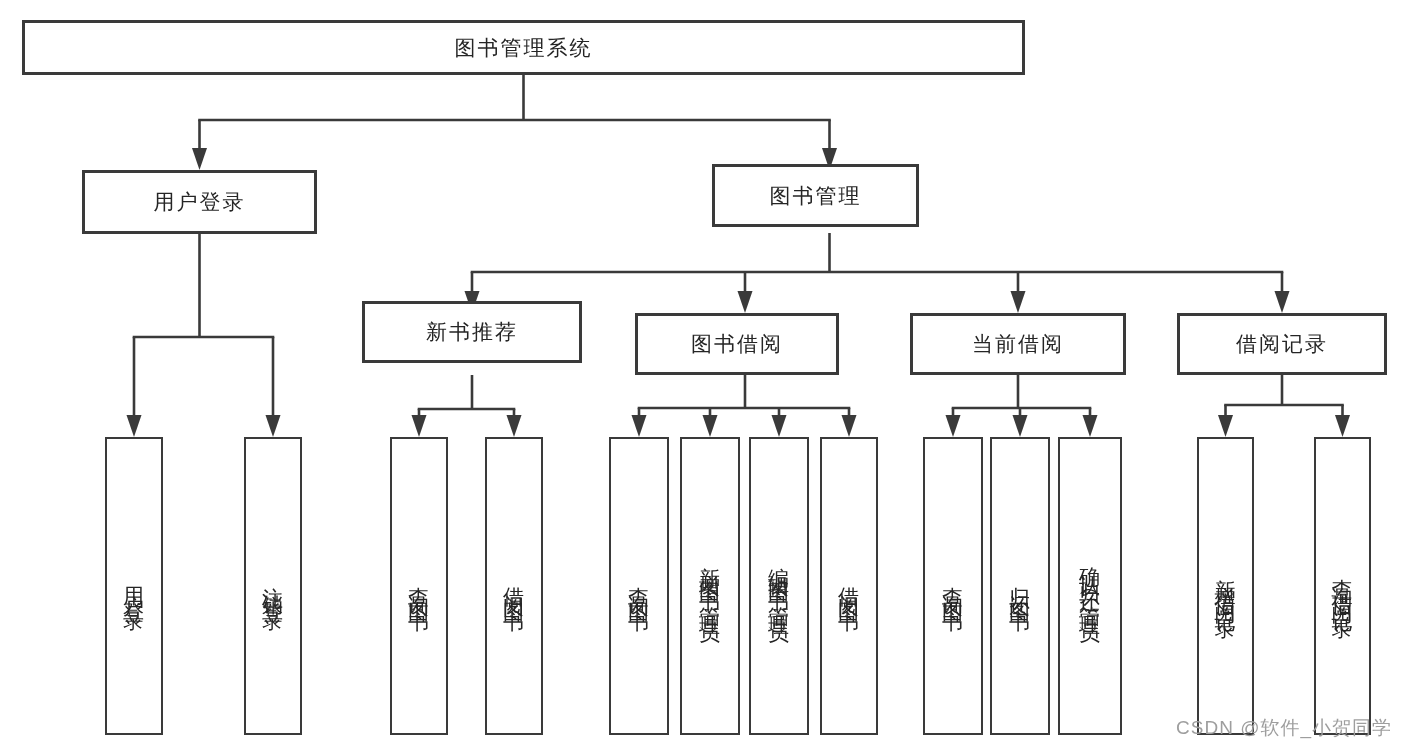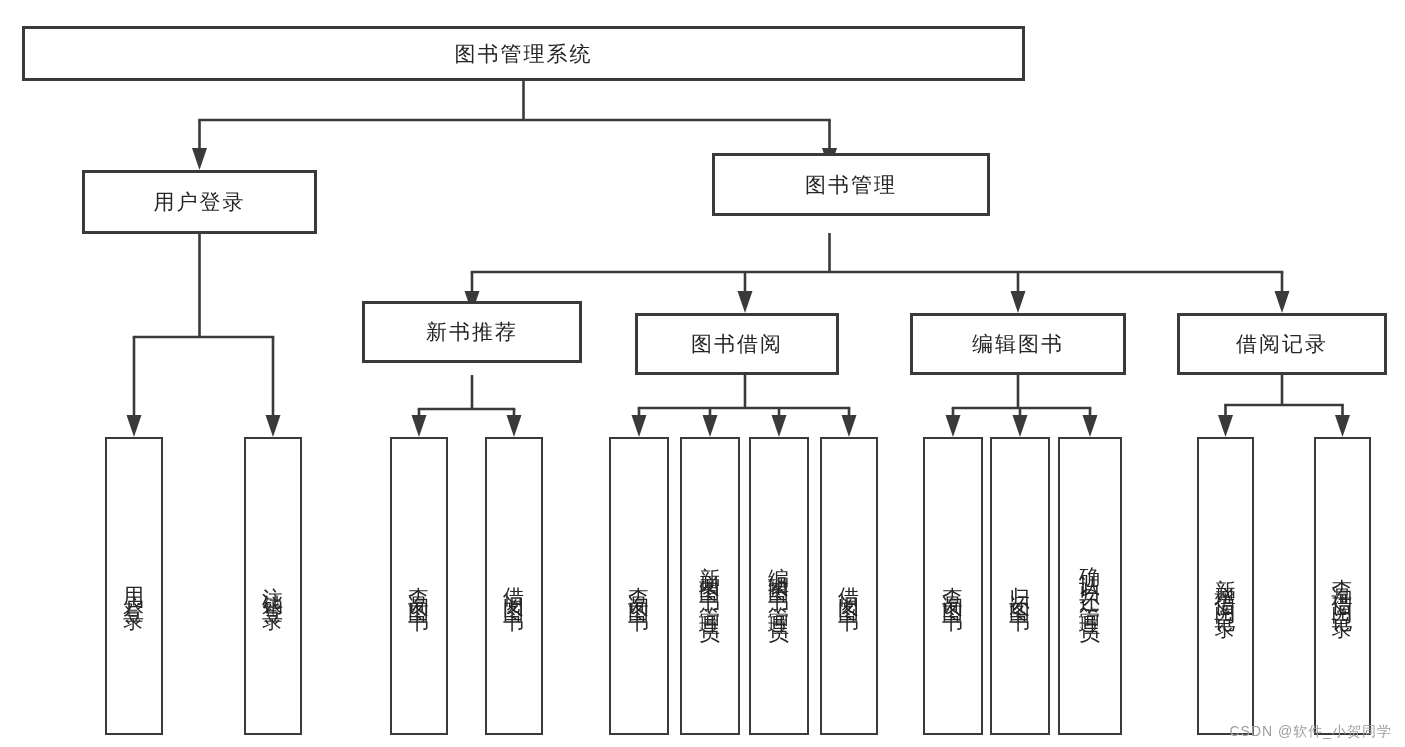--- a/index.html
+++ b/index.html
@@ -44,21 +44,21 @@
     writing-mode: vertical-rl;
     text-orientation: mixed;
     font-size: 21px;
     letter-spacing: 8px;
     line-height: 1;
   }
   .watermark {
     position: absolute;
     right: 13px;
     bottom: 6px;
-    font-size: 14px;
+    font-size: 19px;
     letter-spacing: 1px;
     color: var(--wm, #9e9e9e);
     white-space: nowrap;
   }
 </style>
 </head>
 <body>
 
 <div id="stage" style="--line: #3a3a3a; --text: #252525; --bg: #ffffff; --wm: #9e9e9e;">
 
@@ -110,28 +110,28 @@
       <line x1="1090" y1="408" x2="1090" y2="419" stroke="#3a3a3a" stroke-width="2.6"></line>
       <polygon points="1082.5,415 1097.5,415 1090,437" fill="#3a3a3a"></polygon>
       <line x1="1282" y1="375" x2="1282" y2="405" stroke="#3a3a3a" stroke-width="2.6"></line>
       <line x1="1224.2" y1="405" x2="1343.8" y2="405" stroke="#3a3a3a" stroke-width="2.6"></line>
       <line x1="1225.5" y1="405" x2="1225.5" y2="419" stroke="#3a3a3a" stroke-width="2.6"></line>
       <polygon points="1218,415 1233,415 1225.5,437" fill="#3a3a3a"></polygon>
       <line x1="1342.5" y1="405" x2="1342.5" y2="419" stroke="#3a3a3a" stroke-width="2.6"></line>
       <polygon points="1335,415 1350,415 1342.5,437" fill="#3a3a3a"></polygon>
     </svg>
 
-  <div class="node h" style="left:22px; top:26px; width:1003px; height:55px;">图书管理系统</div>
+  <div class="node h" style="left:22px; top:20px; width:1003px; height:55px;">图书管理系统</div>
 
   <div class="node h" style="left:82px; top:170px; width:235px; height:64px;">用户登录</div>
-  <div class="node h" style="left:712px; top:153px; width:278px; height:63px;">图书管理</div>
+  <div class="node h" style="left:712px; top:164px; width:207px; height:63px;">图书管理</div>
 
   <div class="node h" style="left:362px; top:301px; width:220px; height:62px;">新书推荐</div>
   <div class="node h" style="left:635px; top:313px; width:204px; height:62px;">图书借阅</div>
-  <div class="node h" style="left:910px; top:313px; width:216px; height:62px;">编辑图书</div>
+  <div class="node h" style="left:910px; top:313px; width:216px; height:62px;">当前借阅</div>
   <div class="node h" style="left:1177px; top:313px; width:210px; height:62px;">借阅记录</div>
 
   <div class="node v" style="left:105px; top:437px; width:58px; height:298px;">用户登录</div>
   <div class="node v" style="left:244px; top:437px; width:58px; height:298px;">注销登录</div>
 
   <div class="node v" style="left:390px; top:437px; width:58px; height:298px;">查询图书</div>
   <div class="node v" style="left:485px; top:437px; width:58px; height:298px;">借阅图书</div>
 
   <div class="node v" style="left:609px; top:437px; width:60px; height:298px;">查询图书</div>
   <div class="node v" style="left:680px; top:437px; width:60px; height:298px;">新增图书（管理员）</div>

